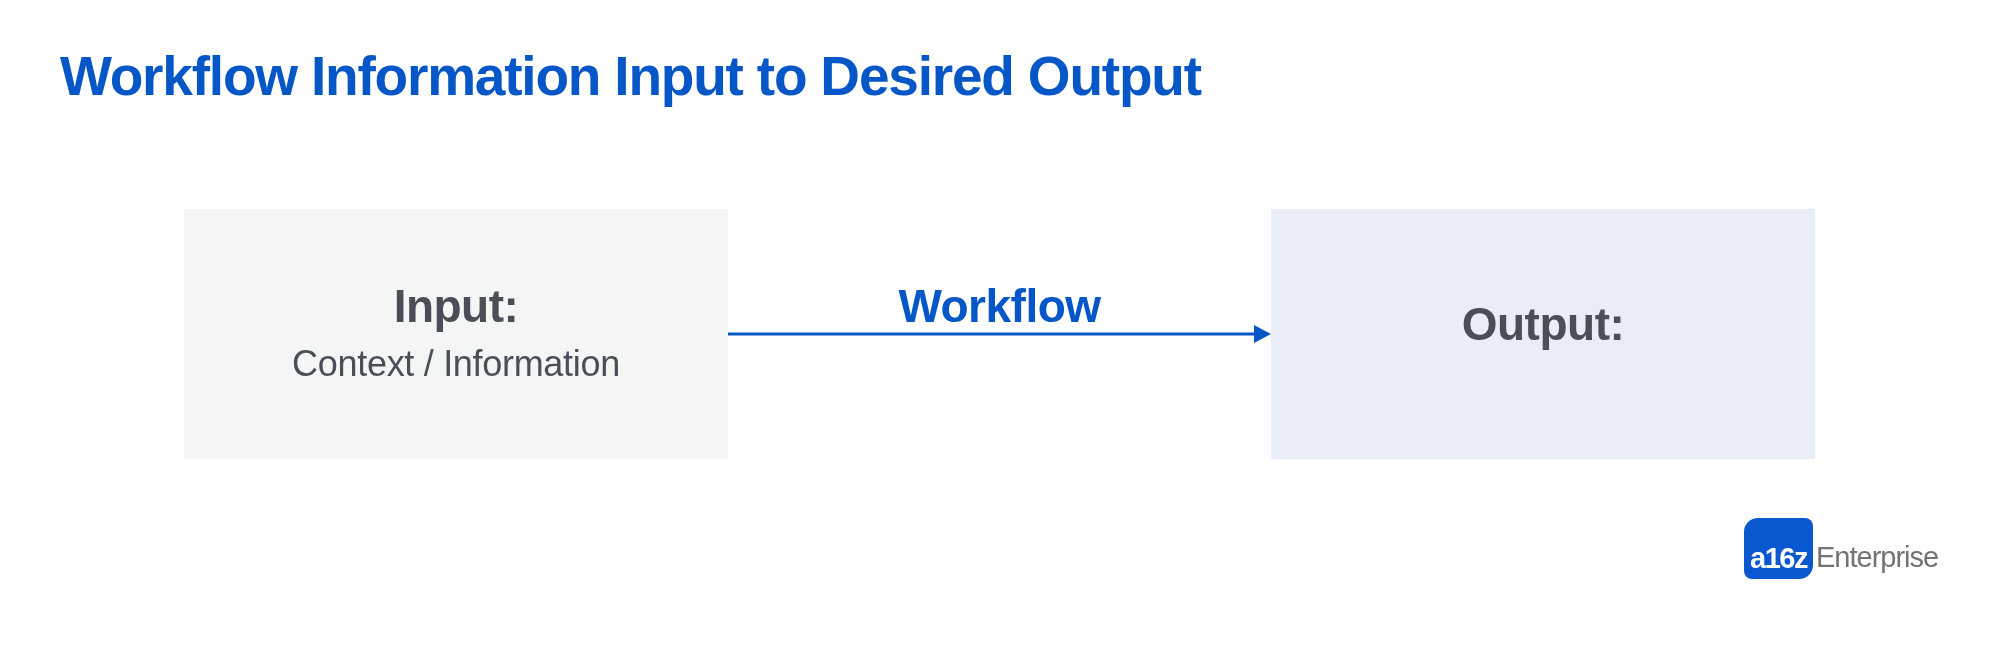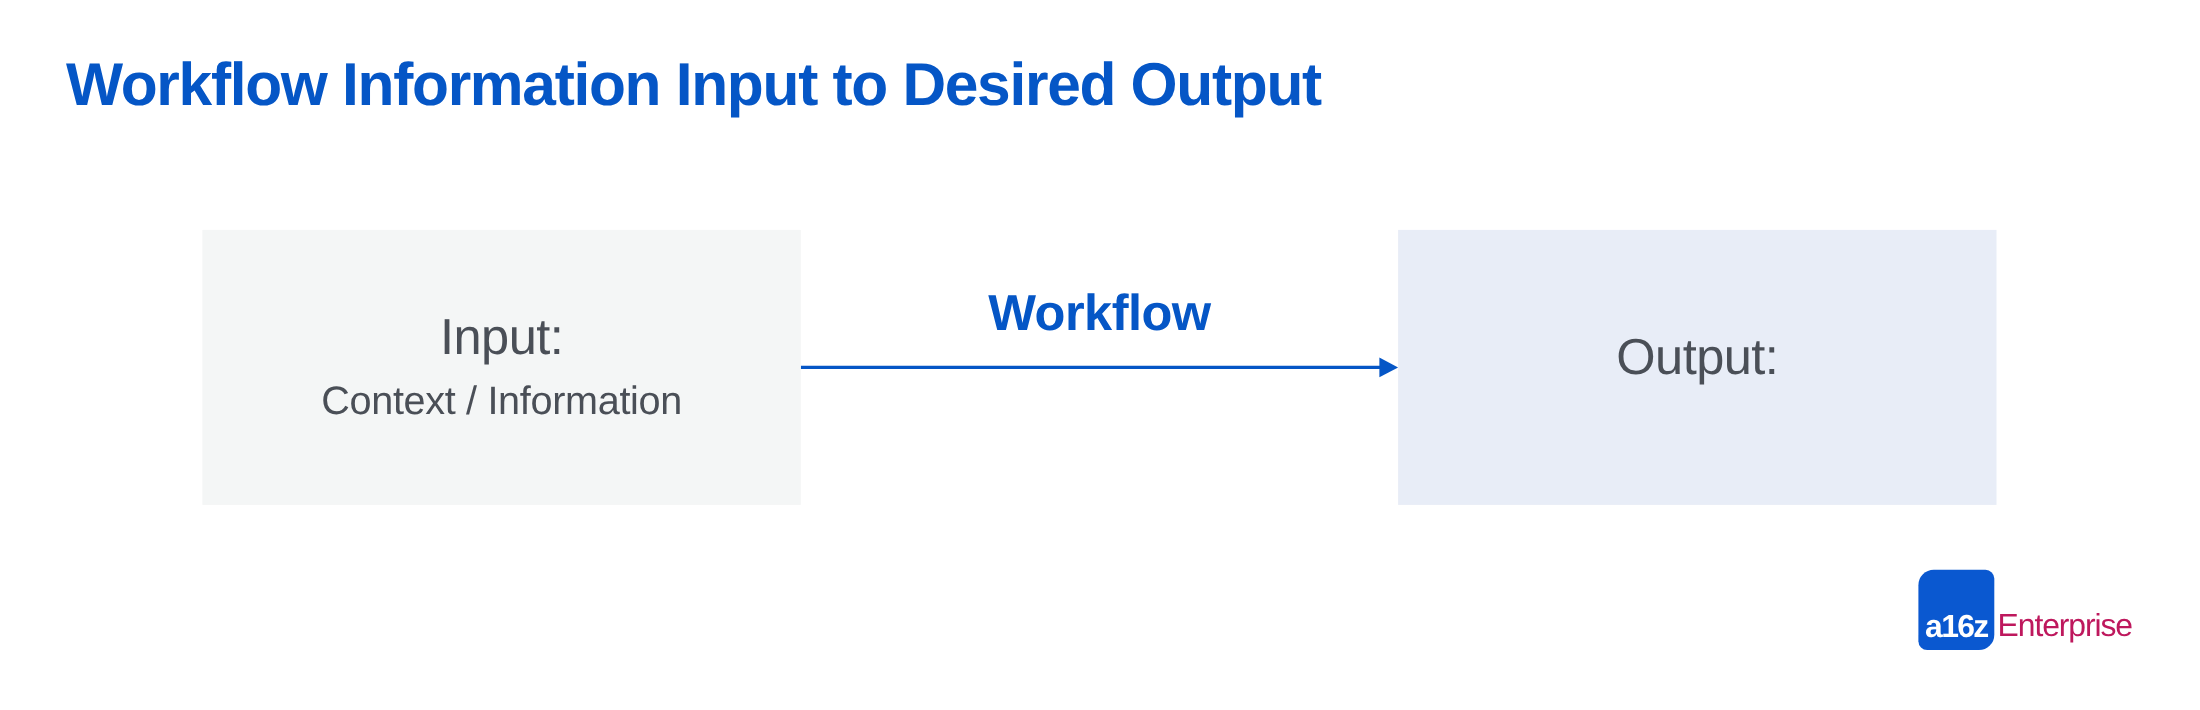--- a/index.html
+++ b/index.html
@@ -33,38 +33,38 @@
       flex-direction: column;
       align-items: center;
       justify-content: center;
       box-sizing: border-box;
       padding-bottom: 4px;
     }
     .box.input { left: 184px; background: #f4f6f6; }
     .box.output { left: 1271px; background: #e8edf7; }
     .box-heading {
       font-size: 46px;
-      font-weight: normal;
+      font-weight: bold;
       color: #4a4f57;
       line-height: 1;
       margin-bottom: 17px;
       letter-spacing: -0.5px;
     }
     .box-sub {
       font-size: 36px;
       color: #4a4f57;
       line-height: 1;
       letter-spacing: -0.3px;
       white-space: nowrap;
     }
     .workflow-label {
       position: absolute;
       left: 728px;
       width: 543px;
-      top: 261px;
+      top: 283px;
       text-align: center;
       font-size: 46px;
       font-weight: bold;
       color: #0556c6;
       line-height: 1;
       letter-spacing: -0.5px;
     }
     .arrow {
       position: absolute;
       left: 728px;
@@ -74,40 +74,40 @@
     }
     .logo {
       position: absolute;
       left: 1744px;
       top: 518px;
       display: flex;
       align-items: flex-end;
     }
     .logo-mark {
       width: 69px;
-      height: 73px;
+      height: 61px;
       background: #0a58d0;
       border-radius: 14px 8px 14px 8px;
       position: relative;
       display: flex;
       align-items: flex-end;
       justify-content: center;
       box-sizing: border-box;
       padding-bottom: 6px;
     }
     .logo-mark-text {
       color: #ffffff;
       font-weight: bold;
       font-size: 29px;
       line-height: 1;
       letter-spacing: -1.5px;
     }
     .logo-word {
       font-size: 29px;
-      color: #be185d;
+      color: #737373;
       line-height: 1;
       margin-left: 3px;
       margin-bottom: 7px;
       letter-spacing: -1px;
     }
   </style>
 </head>
 <body>
 
 <div class="title">Workflow Information Input to Desired Output</div>

